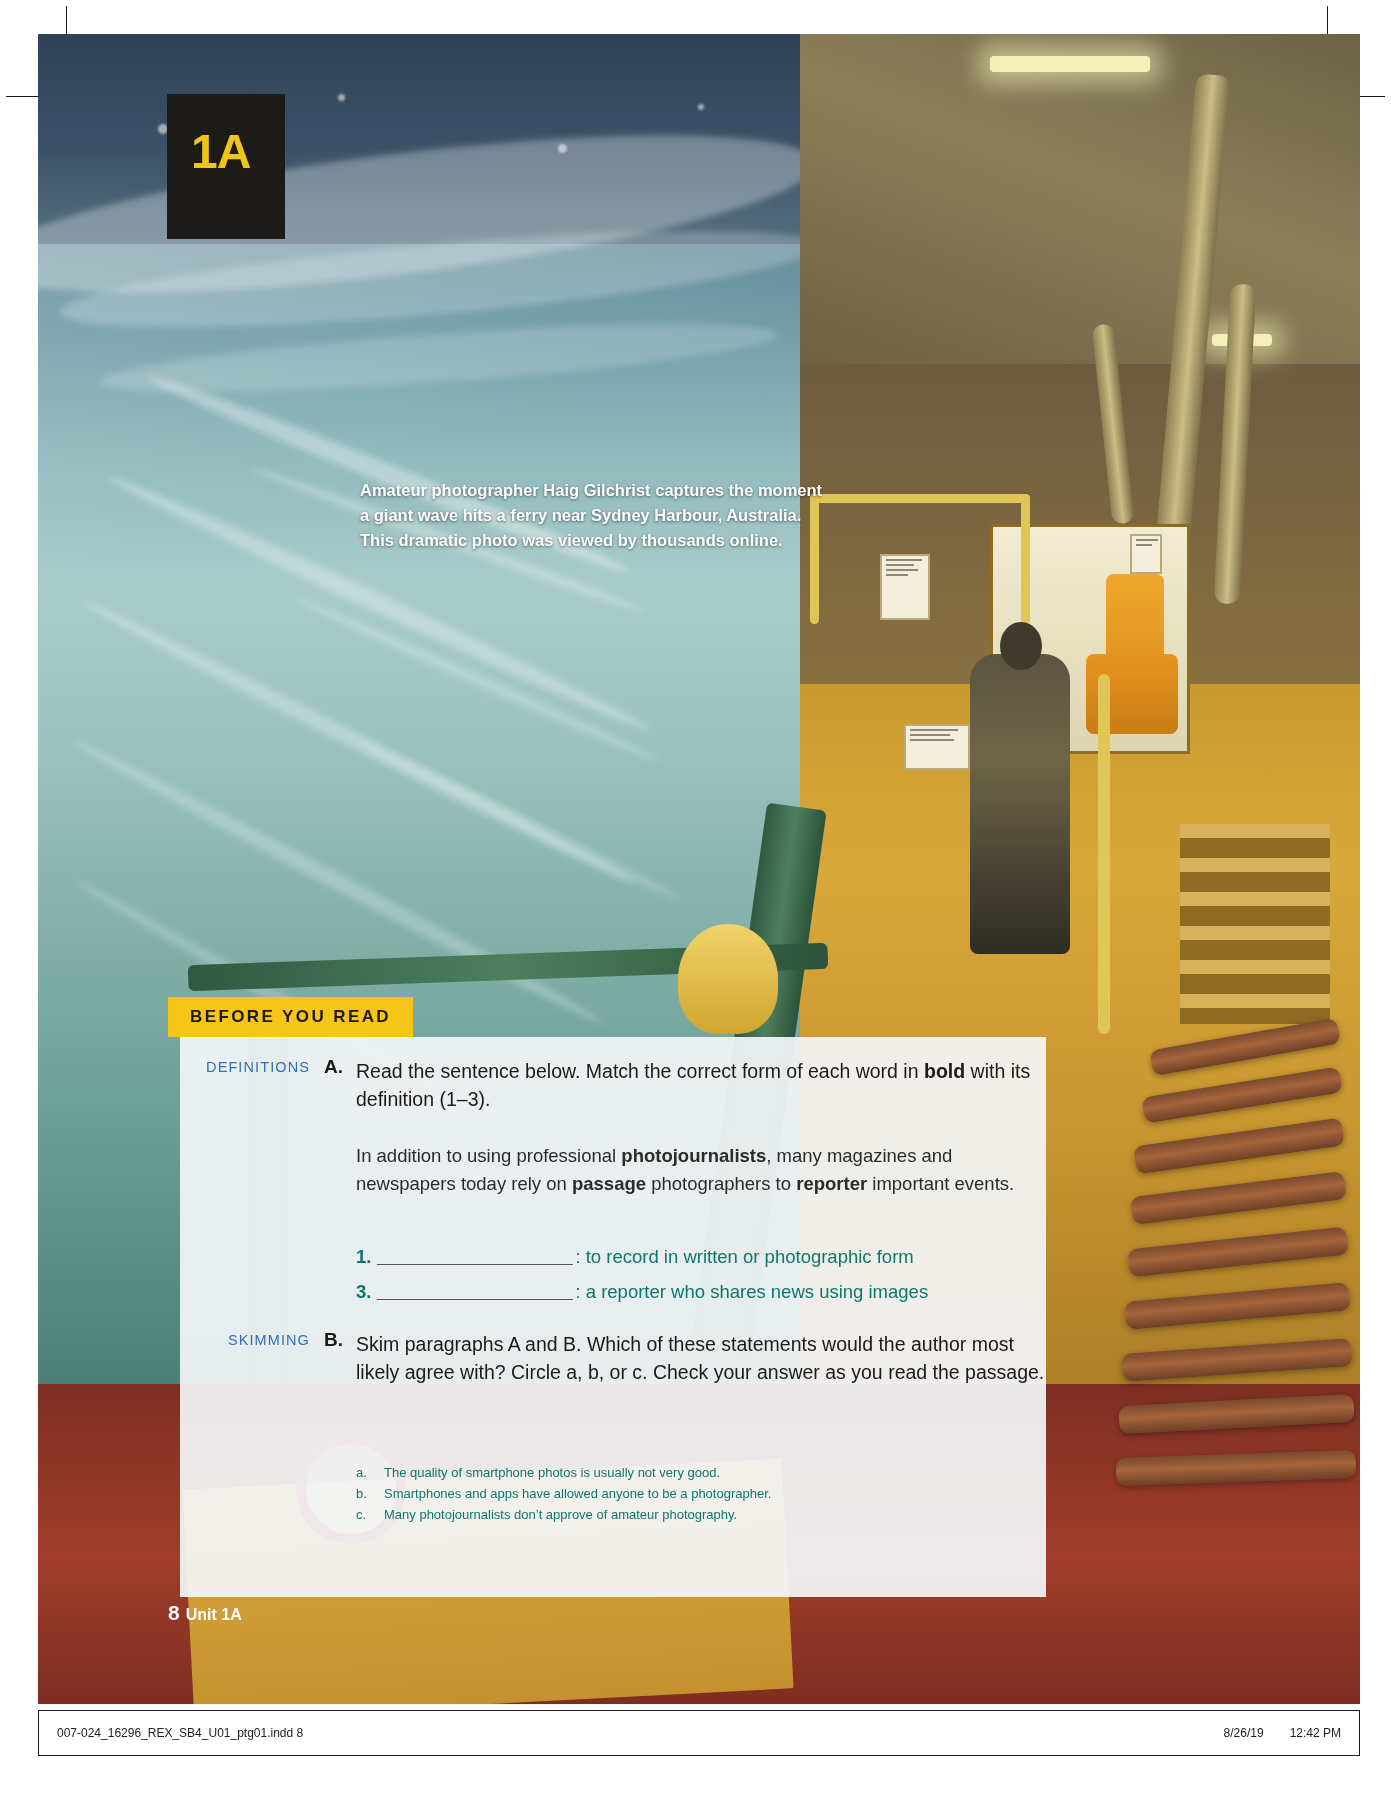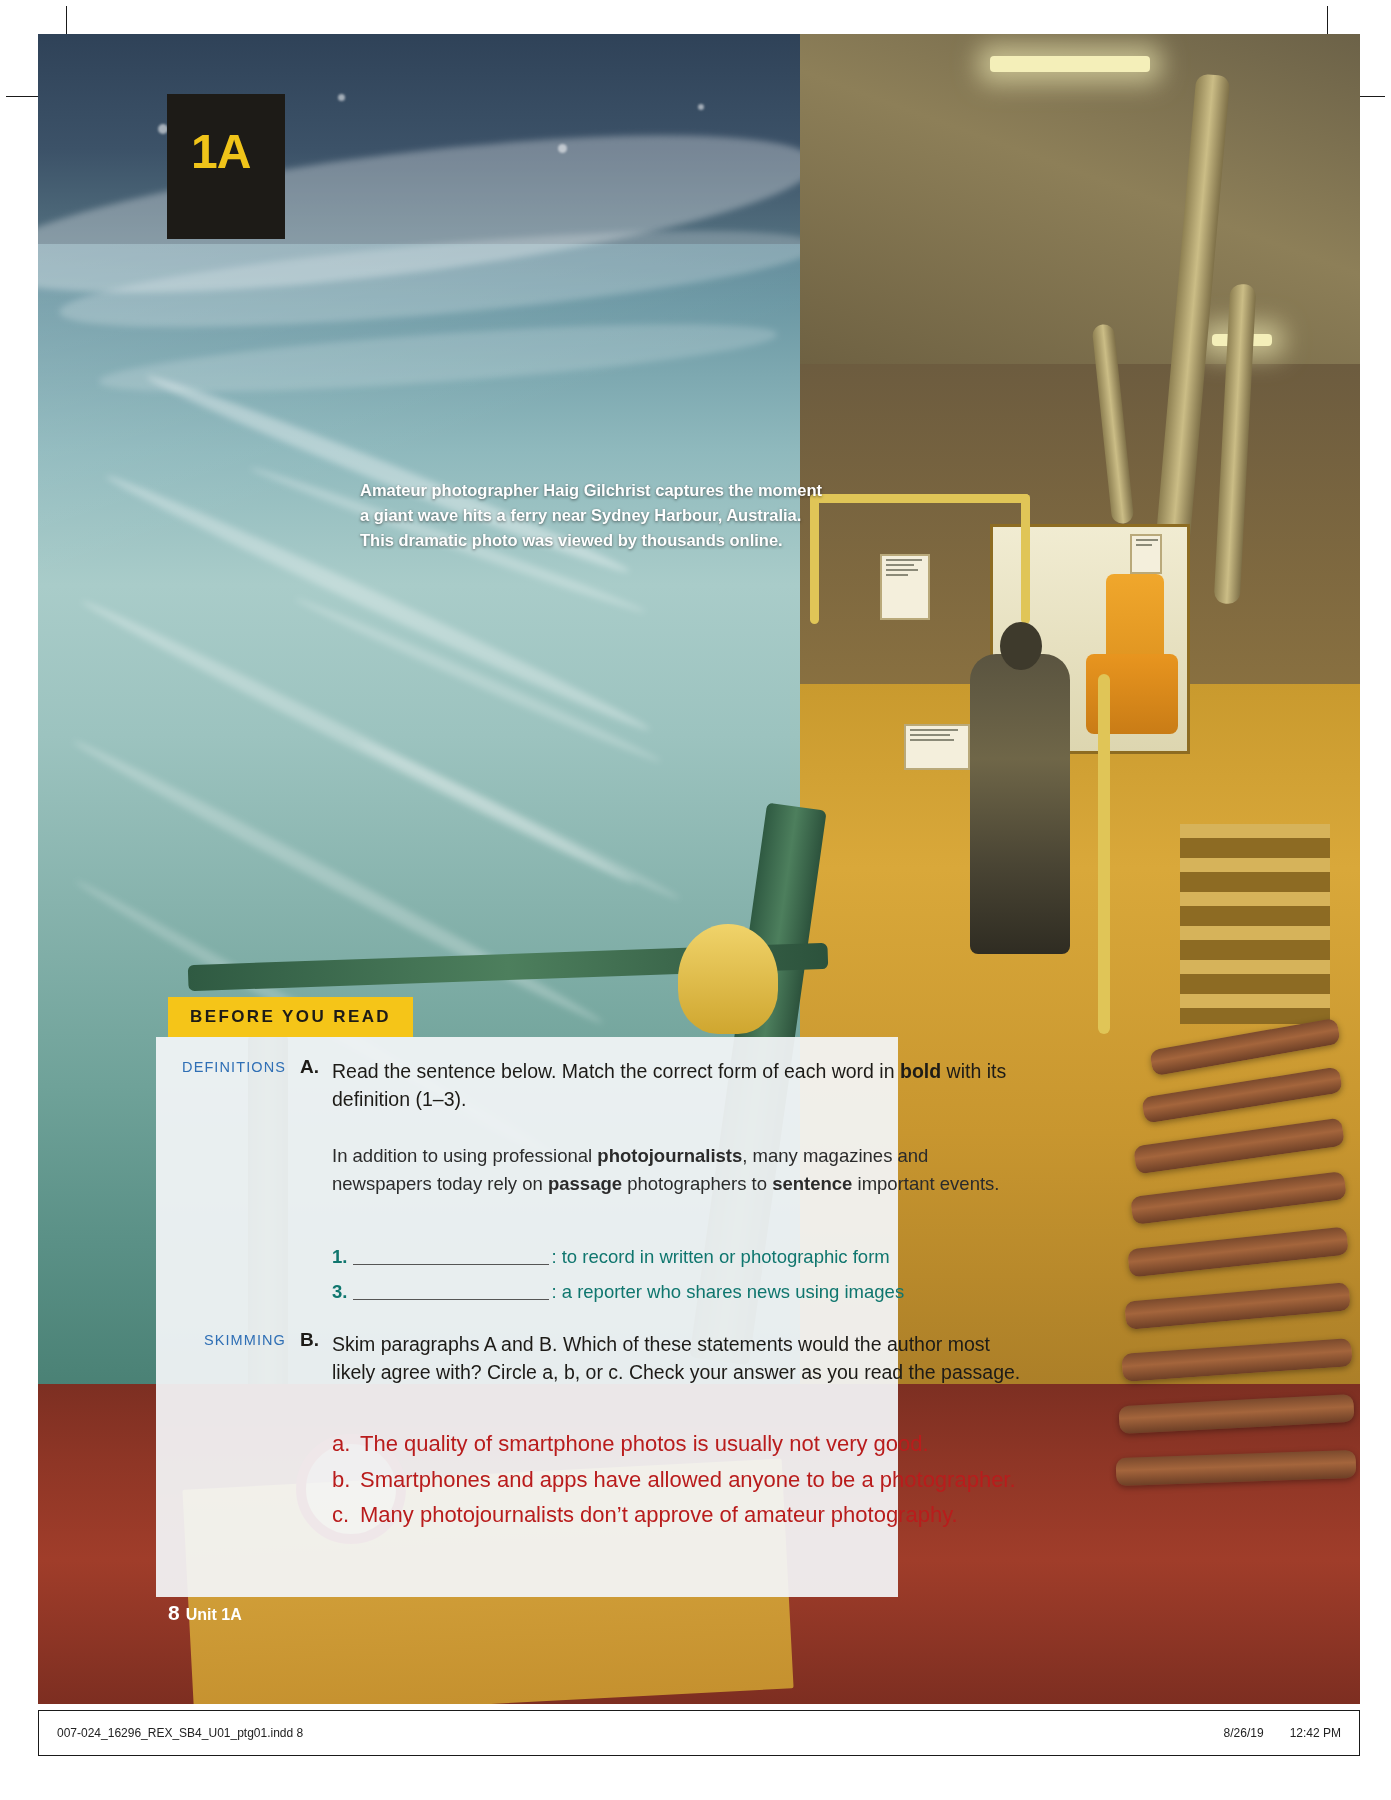--- a/index.html
+++ b/index.html
@@ -205,22 +205,22 @@
     font-size: 17px;
     font-weight: bold;
     letter-spacing: 2.4px;
     display: flex;
     align-items: center;
     padding: 0 22px;
   }
 
   #panel {
     position: absolute;
-    left: 156px; top: 1037px;
-    width: 742px; height: 560px;
+    left: 180px; top: 1037px;
+    width: 866px; height: 560px;
     background: rgba(243,245,247,0.93);
   }
 
   .label-col {
     position: absolute;
     width: 130px;
     text-align: right;
     color: #2f6fb5;
     font-size: 14.5px;
     letter-spacing: 1.1px;
@@ -248,23 +248,24 @@
     line-height: 1.9;
   }
   .numlist .n { font-weight: bold; }
   .blank {
     display: inline-block;
     width: 196px;
     border-bottom: 1.5px solid #555;
     margin: 0 2px -2px 6px;
   }
   .opts {
-    font-size: 22px;
+    font-size: 13px;
     line-height: 1.62;
-    color: #b91c1c;
+    color: #0f766e;
+    margin-top: 36px;
   }
   .opts .ol { display: inline-block; width: 28px; }
 
   
   #folio {
     position: absolute;
     left: 168px; top: 1601px;
     font-size: 16px;
     color: #ffffff;
     font-weight: bold;
@@ -391,21 +392,21 @@
   <div id="caption">Amateur photographer Haig Gilchrist captures the moment a giant wave hits a ferry near Sydney Harbour, Australia. This dramatic photo was viewed by thousands online.</div>
 
   <div id="byr-tab">BEFORE YOU READ</div>
 
   <div id="panel">
 
     <div class="label-col" style="left:0px; top:22px;">DEFINITIONS</div>
     <div class="item-letter" style="left:144px; top:19px;">A.</div>
     <div class="item-body" style="left:176px; top:20px; width:690px;"><span>Read the sentence below. Match the correct form of each word in </span><b>bold</b><span> with its definition (1–3).</span></div>
 
-    <div class="sentence" style="position:absolute; left:176px; top:105px; width:700px;"><span>In addition to using professional </span><b>photojournalists</b><span>, many magazines and newspapers today rely on </span><b>passage</b><span> photographers to </span><b>sentence</b><span> important events.</span></div>
+    <div class="sentence" style="position:absolute; left:176px; top:105px; width:700px;"><span>In addition to using professional </span><b>photojournalists</b><span>, many magazines and newspapers today rely on </span><b>passage</b><span> photographers to </span><b>reporter</b><span> important events.</span></div>
 
     <div class="numlist" style="position:absolute; left:176px; top:202px; width:700px;">
       <div><span class="n">1.</span><span class="blank"></span><span>: to record in written or photographic form</span></div>
       <div><span class="n">3.</span><span class="blank"></span><span>: a reporter who shares news using images</span></div>
     </div>
 
     <div class="label-col" style="left:0px; top:295px;">SKIMMING</div>
     <div class="item-letter" style="left:144px; top:292px;">B.</div>
     <div class="item-body" style="left:176px; top:293px; width:690px;">Skim paragraphs A and B. Which of these statements would the author most likely agree with? Circle a, b, or c. Check your answer as you read the passage.</div>
 

